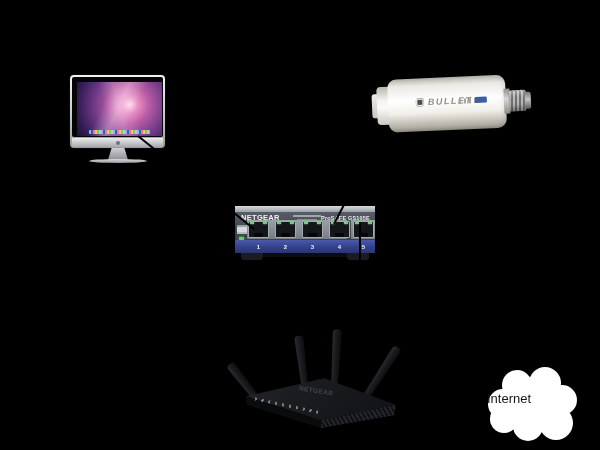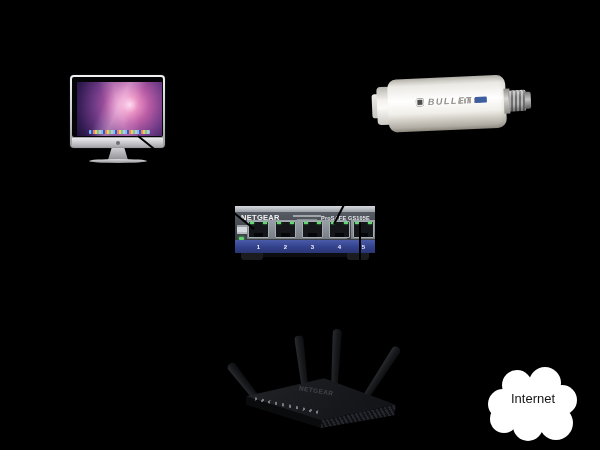--- a/index.html
+++ b/index.html
@@ -113,21 +113,21 @@
   .cloud{position:absolute;left:487px;top:361px;width:92px;height:82px;z-index:10;}
   .cloud .puff{position:absolute;background:#fff;border-radius:50%;}
   .pf1{left:1px;top:28px;width:30px;height:30px;}
   .pf2{left:15px;top:9px;width:30px;height:30px;}
   .pf3{left:42px;top:6px;width:32px;height:32px;}
   .pf4{left:60px;top:24px;width:30px;height:30px;}
   .pf5{left:52px;top:45px;width:34px;height:34px;}
   .pf6{left:26px;top:50px;width:30px;height:30px;}
   .pf7{left:3px;top:44px;width:28px;height:28px;}
   .cloud-core{position:absolute;left:15px;top:22px;width:60px;height:42px;background:#fff;border-radius:14px;}
-  .cloud-label{position:absolute;left:0;top:30px;width:100%;text-align:center;
+  .cloud-label{position:absolute;left:0;top:30px;width:100%;
       font-size:13px;color:#151515;}
 </style>
 </head>
 <body>
 
 <div id="canvas">
 
   <svg id="lines" viewBox="0 0 600 450" xmlns="http://www.w3.org/2000/svg">
     <line x1="138" y1="136" x2="254" y2="229" stroke="#000" stroke-width="2"></line>
     <line x1="385" y1="126" x2="334" y2="224" stroke="#000" stroke-width="2"></line>

